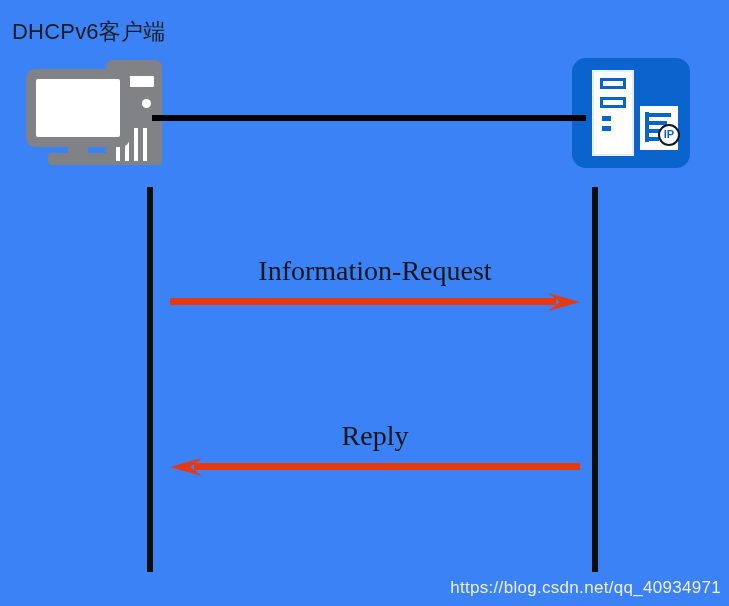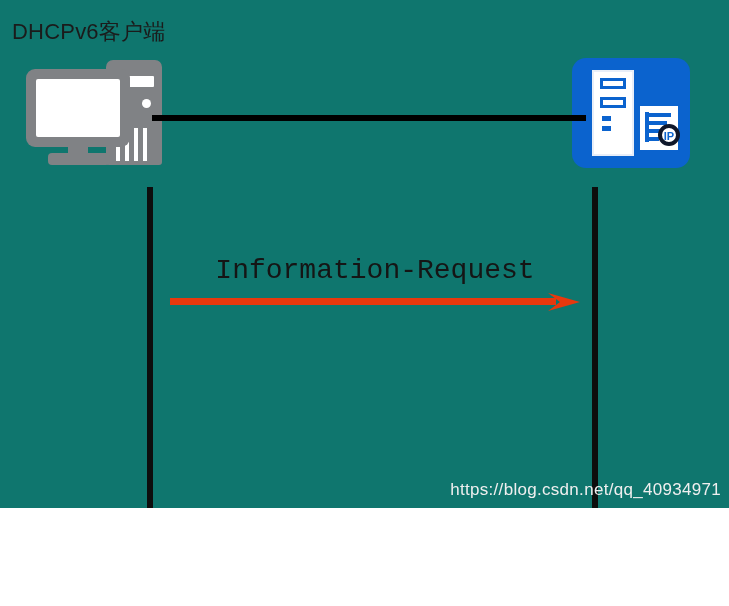--- a/index.html
+++ b/index.html
@@ -6,22 +6,22 @@
     margin: 0;
     padding: 0;
     background: #ffffff;
   }
   body {
     font-family: "Liberation Sans", sans-serif;
   }
   #canvas {
     position: relative;
     width: 729px;
-    height: 508px;
-    background: #0f766e;
+    height: 606px;
+    background: #3b82f6;
     overflow: hidden;
   }
 
   
   .participant-label {
     position: absolute;
     font-size: 22px;
     color: #1b1b1b;
     letter-spacing: 0.2px;
     white-space: nowrap;
@@ -168,21 +168,21 @@
     left: 5px; top: 6px;
     width: 4px; height: 30px;
     background: #0b63ce;
   }
   .srv-ip-badge {
     position: absolute;
     left: 18px; top: 18px;
     width: 22px; height: 22px;
     border-radius: 50%;
     background: #ffffff;
-    border: 4px solid #0f172a;
+    border: 2px solid #0f172a;
     box-sizing: border-box;
     color: #0b63ce;
     font-size: 11px;
     font-weight: bold;
     line-height: 16px;
     text-align: center;
     font-family: "Liberation Sans", sans-serif;
   }
 
   
@@ -216,21 +216,21 @@
 
   .message-label {
     position: absolute;
     left: 0;
     top: 0;
     width: 100%;
     text-align: center;
     font-size: 28px;
     color: #151515;
     white-space: nowrap;
-    font-family: Liberation Mono, monospace;
+    font-family: Liberation Serif, serif;
   }
   .message-arrow {
     position: absolute;
     left: 0;
     top: 38px;
     width: 100%;
     height: 18px;
   }
   .message-arrow svg {
     display: block;
@@ -299,16 +299,25 @@
   <div class="message" id="message-0">
     <div class="message-label">Information-Request</div>
     <div class="message-arrow">
       <svg viewBox="0 0 410 18" preserveAspectRatio="none" xmlns="http://www.w3.org/2000/svg">
         <rect x="0" y="5" width="386" height="7" fill="#e8380d"></rect>
         <polygon points="378,0 410,9 378,18 390,9" fill="#e8380d"></polygon>
       </svg>
     </div>
   </div>
 
+  <div class="message" id="message-1">
+    <div class="message-label">Reply</div>
+    <div class="message-arrow">
+      <svg viewBox="0 0 410 18" preserveAspectRatio="none" xmlns="http://www.w3.org/2000/svg">
+        <rect x="24" y="5" width="386" height="7" fill="#e8380d"></rect>
+        <polygon points="32,0 0,9 32,18 20,9" fill="#e8380d"></polygon>
+      </svg>
+    </div>
+  </div>
 
   <div id="watermark">https://blog.csdn.net/qq_40934971</div>
 
 </div>
 
 </body></html>

